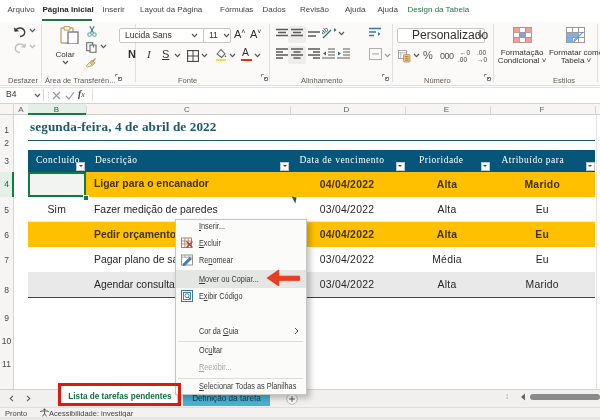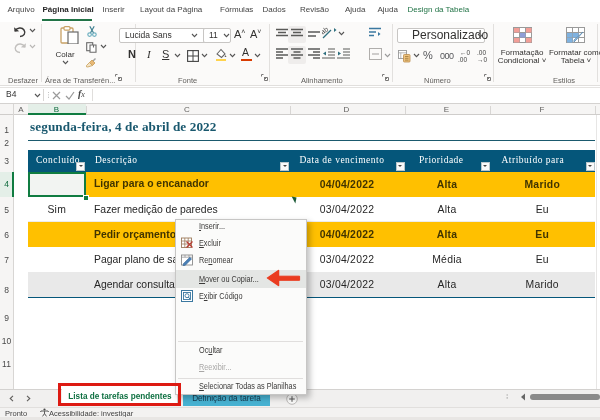--- a/index.html
+++ b/index.html
@@ -404,20 +404,26 @@
     </div>
   <div class="mi" style="top:69px;">
     <svg class="micon" viewBox="0 0 12 12">
         <rect x="0.5" y="0.5" width="11" height="11" fill="#fff" stroke="#3b78a0" stroke-width="1"></rect>
         <rect x="2.5" y="2.5" width="7" height="7" fill="none" stroke="#3b78a0" stroke-width="0.9"></rect>
         <circle cx="6" cy="5.7" r="2" fill="none" stroke="#3b78a0" stroke-width="0.9"></circle>
         <path d="M7.3 7 L9 9" stroke="#3b78a0" stroke-width="1"></path>
       </svg>
     <span class="t">E<u>x</u>ibir Código</span>
     </div>
+  <div class="mi" style="top:103.5px;">
+      <span class="t">Cor da <u>G</u>uia</span>
+    <svg class="abs" style="right:8px;top:4.5px" width="5" height="8" viewBox="0 0 5 8">
+        <path d="M1 1 L4 4 L1 7" fill="none" stroke="#555" stroke-width="1"></path>
+      </svg>
+    </div>
   <div class="abs" style="left:3px;top:121.5px;width:125px;height:1px;background:#e0dedd;"></div>
   <div class="mi" style="top:122.5px;">
       <span class="t">Oc<u>u</u>ltar</span>
     </div>
   <div class="mi" style="top:140px;color:#a8a7a6;">
       <span class="t"><u>R</u>eexibir...</span>
     </div>
   <div class="abs" style="left:3px;top:158.5px;width:125px;height:1px;background:#e0dedd;"></div>
   <div class="mi" style="top:159px;">
       <span class="t"><u>S</u>elecionar Todas as Planilhas</span>

